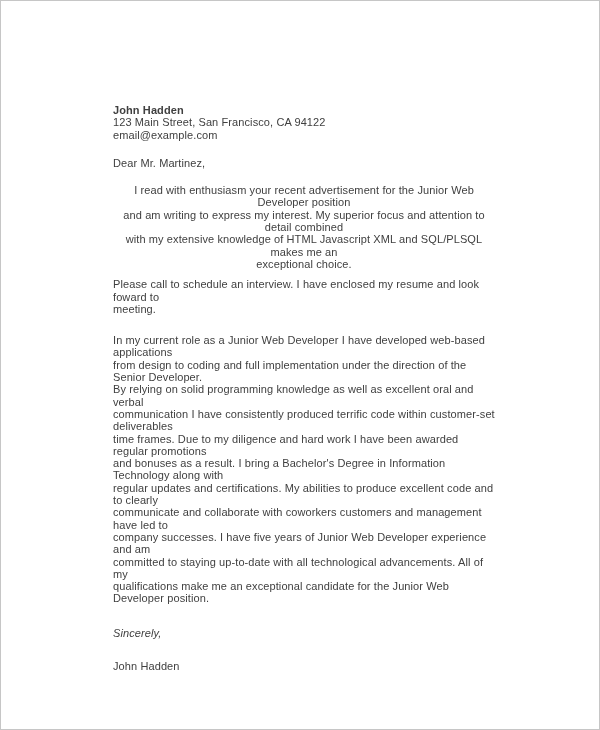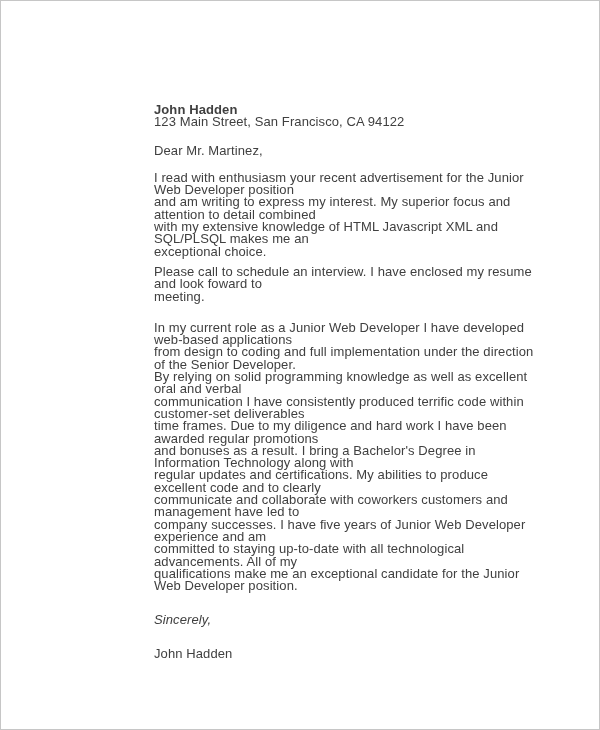--- a/index.html
+++ b/index.html
@@ -15,48 +15,48 @@
     border: 1px solid #c6c6c6;
     position: relative;
     overflow: hidden;
     font-family: "Liberation Sans", "DejaVu Sans", sans-serif;
   }
   .letter {
     position: absolute;
     left: 112px;
     top: 103px;
     width: 382px;
-    font-size: 13px;
+    font-size: 11px;
     line-height: 12.3px;
     color: #404040;
     letter-spacing: 0.1px;
-    margin-left: 41px;
   }
   .block {
     white-space: pre-line;
   }
   .sender-name {
     font-weight: bold;
   }
   .salutation { margin-top: 16px; }
-  .para-1 { margin-top: 15px; }
+  .para-1 { margin-top: 15px; text-align: center; }
   .para-2 { margin-top: 19px; }
   .para-3 { margin-top: 8px; }
   .closing { margin-top: 22px; font-style: italic; }
   .signature { margin-top: 21px; }
 </style>
 </head>
 <body>
 
 <div class="page">
   <div class="letter">
 
     <div class="sender">
       <div class="sender-name">John Hadden</div>
       <div>123 Main Street, San Francisco, CA 94122</div>
+      <div>email@example.com</div>
     </div>
 
     <div class="salutation">Dear Mr. Martinez,</div>
 
     <div class="block para-1">I read with enthusiasm your recent advertisement for the Junior Web Developer position
 and am writing to express my interest. My superior focus and attention to detail combined
 with my extensive knowledge of HTML Javascript XML and SQL/PLSQL makes me an
 exceptional choice.</div>
 
     <div class="block para-3">Please call to schedule an interview. I have enclosed my resume and look foward to

